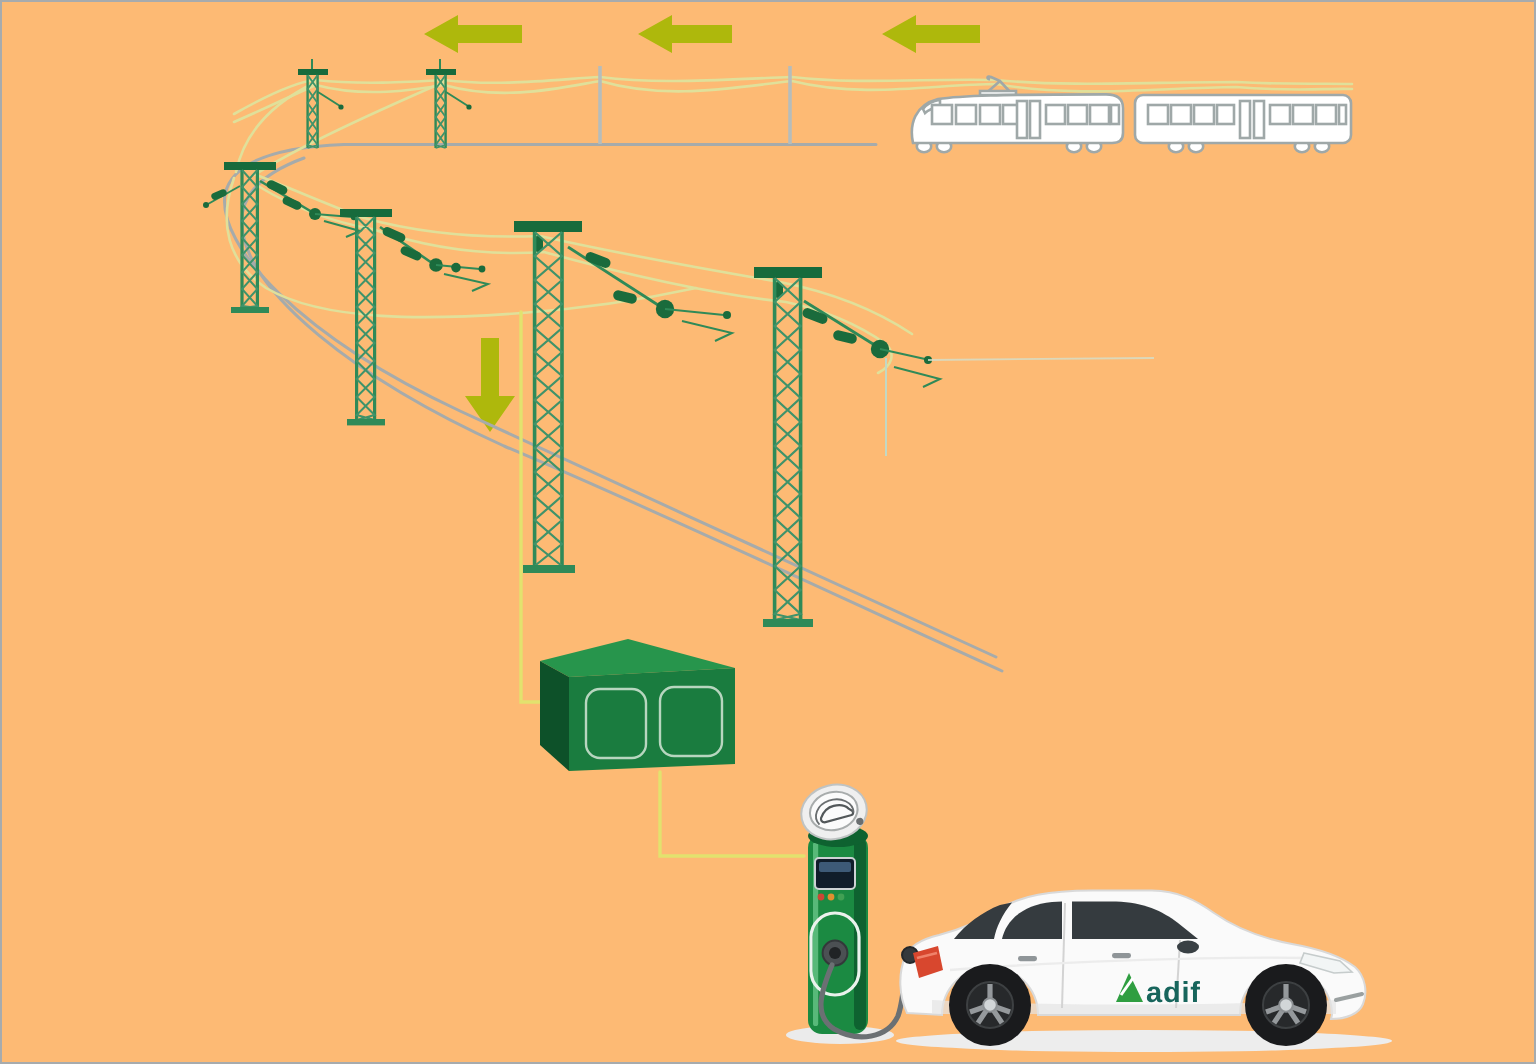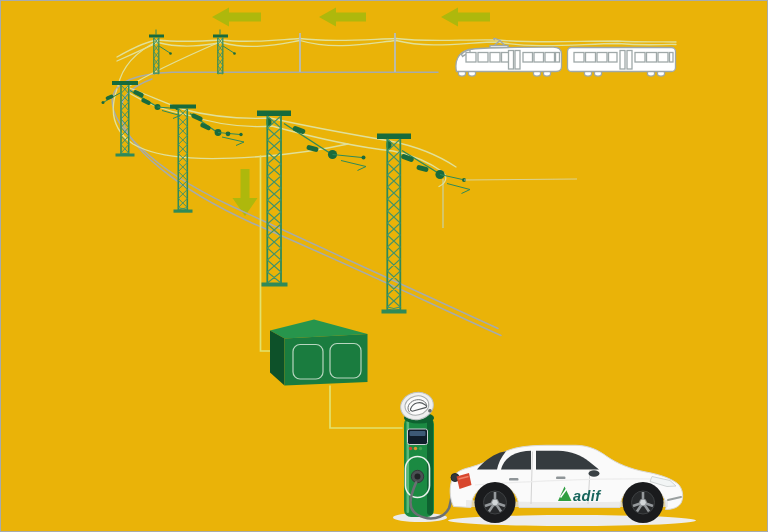--- a/index.html
+++ b/index.html
@@ -1,23 +1,22 @@
 <!DOCTYPE html>
 <html><head>
 <meta charset="utf-8">
 <style>
   html,body{margin:0;padding:0;background:#ffffff;}
   .frame{
     position:relative;
     width:766px;height:530px;
     border:1px solid #a7abad;
-    background:#eab308;
+    background:#fdba74;
     overflow:hidden;
     font-family:"Liberation Sans", sans-serif;
-    font-style:italic;
   }
   svg{display:block;}
   .brand-text{
     font-family:"Liberation Sans", sans-serif;
     font-weight:bold;
     letter-spacing:0.4px;
   }
 </style>
 </head>
 <body>

